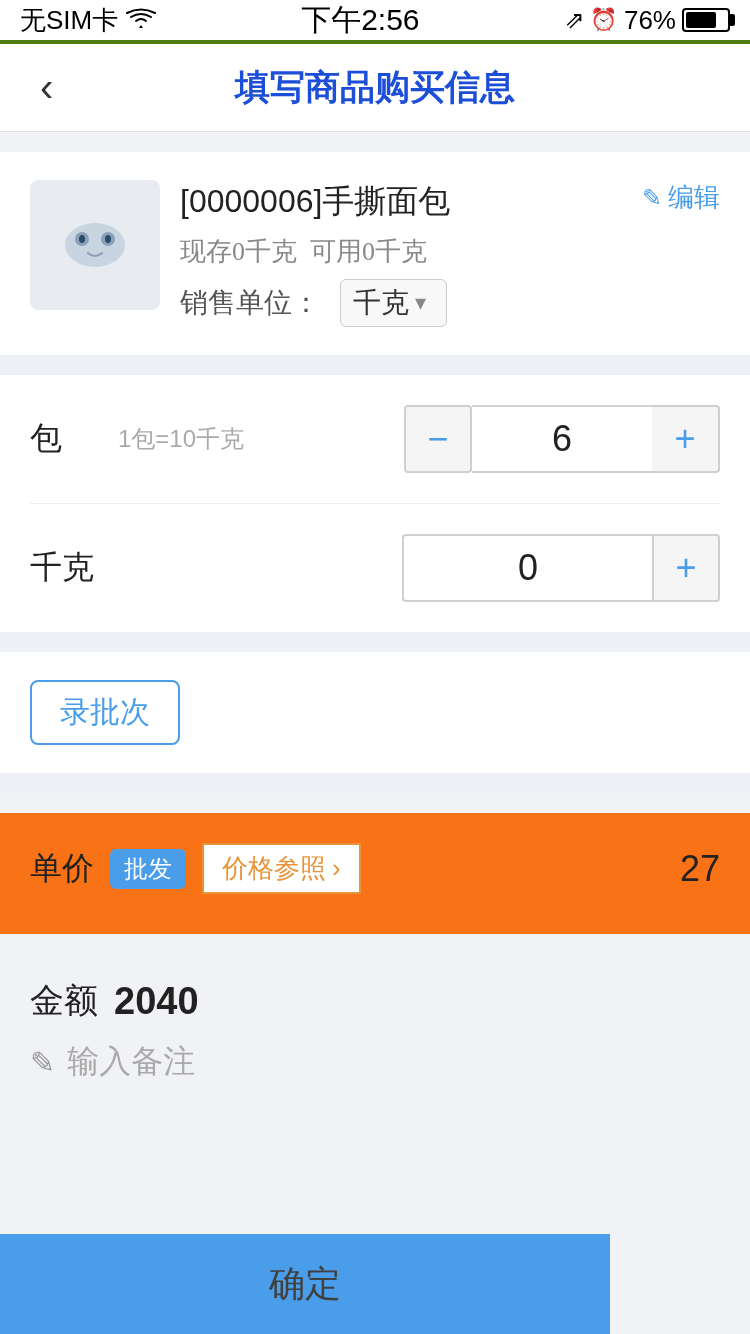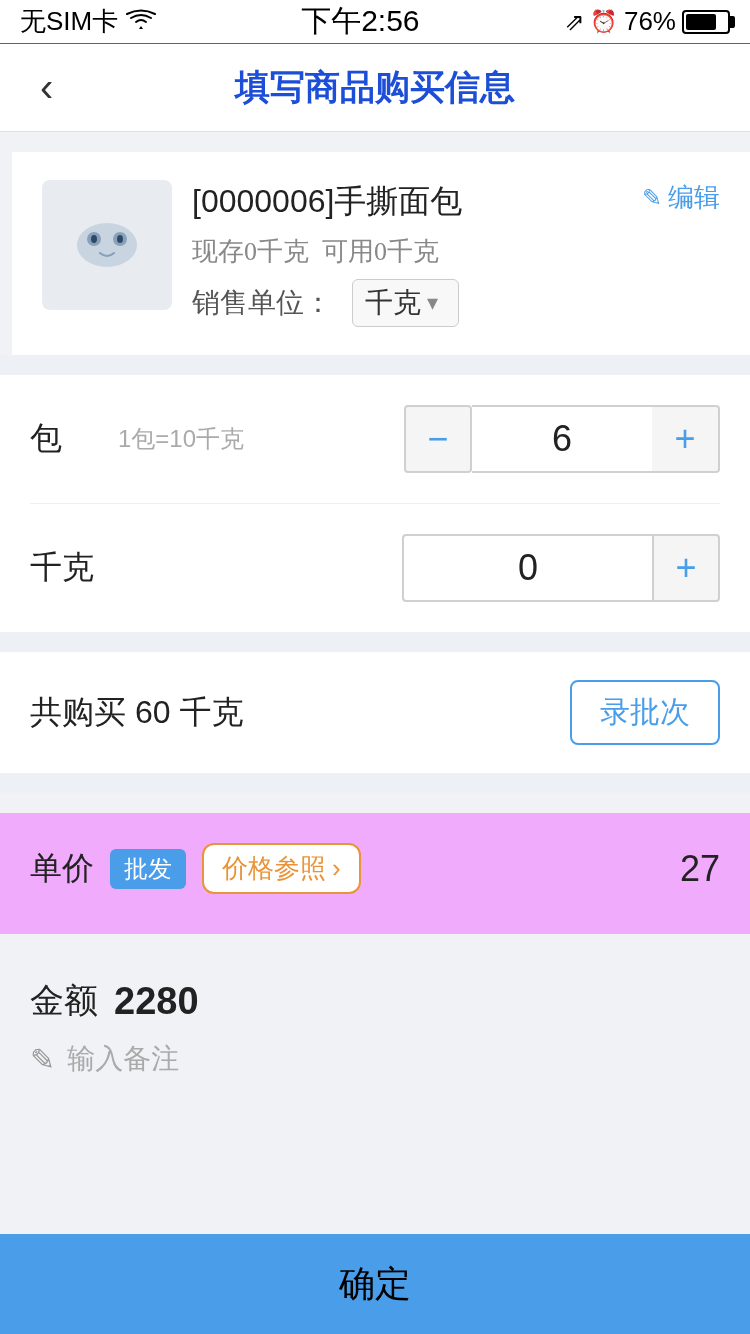--- a/index.html
+++ b/index.html
@@ -17,21 +17,21 @@
     .status-bar {
       width: 750px;
       height: 44px;
       background: #fff;
       display: flex;
       align-items: center;
       justify-content: space-between;
       padding: 0 20px;
       font-size: 28px;
       color: #000;
-      border-bottom: 1px solid #4d7c0f;
+      border-bottom: 4px solid #4d7c0f;
     }
     .status-left { display: flex; align-items: center; gap: 8px; font-size: 26px; }
     .status-center { font-size: 30px; font-weight: 500; }
     .status-right { display: flex; align-items: center; gap: 6px; font-size: 26px; }
     .battery-icon {
       width: 48px; height: 24px; border: 2px solid #000; border-radius: 4px; position: relative; display: inline-flex; align-items: center; padding: 2px;
     }
     .battery-icon::after { content: ''; position: absolute; right: -7px; top: 50%; transform: translateY(-50%); width: 5px; height: 12px; background: #000; border-radius: 0 2px 2px 0; }
     .battery-fill { width: 76%; height: 100%; background: #000; border-radius: 2px; }
 
@@ -63,21 +63,20 @@
 
     
     .product-card {
       background: #fff;
       padding: 28px 30px;
       margin-top: 20px;
       display: flex;
       align-items: flex-start;
       gap: 20px;
       position: relative;
-      margin-left: 12px;
     }
     .product-image {
       width: 130px;
       height: 130px;
       background: #e8ecf0;
       border-radius: 8px;
       display: flex;
       align-items: center;
       justify-content: center;
       flex-shrink: 0;
@@ -204,41 +203,41 @@
       border-radius: 8px;
       padding: 10px 28px;
       font-size: 30px;
       color: #4a9de8;
       background: #fff;
       cursor: pointer;
     }
 
     
     .price-section {
-      background: #f0abfc;
+      background: #f97316;
       padding: 30px 30px 20px 30px;
       margin-top: 20px;
     }
     .price-row {
       display: flex;
       align-items: center;
       margin-bottom: 20px;
     }
     .price-label { font-size: 32px; color: #222; margin-right: 16px; }
     .price-tag {
       background: #4a9de8;
       color: #fff;
       font-size: 24px;
       border-radius: 6px;
       padding: 4px 14px;
       margin-right: 16px;
     }
     .price-ref-btn {
       border: 2px solid #e8943a;
-      border-radius: 12px;
+      border-radius: 0;
       padding: 6px 18px;
       font-size: 26px;
       color: #e8943a;
       background: #fff;
       cursor: pointer;
       display: flex;
       align-items: center;
       gap: 6px;
     }
     .price-value {
@@ -259,38 +258,38 @@
       margin-bottom: 16px;
     }
     .amount-label { font-size: 34px; color: #222; font-weight: 500; margin-right: 16px; }
     .amount-value { font-size: 38px; color: #222; font-weight: 600; }
     .note-row {
       display: flex;
       align-items: center;
       gap: 12px;
     }
     .note-icon { font-size: 30px; color: #999; }
-    .note-text { font-size: 28px; color: #aaa; }
+    .note-text { font-size: 32px; color: #aaa; }
 
     
     .empty-space {
       flex: 1;
       background: #f0f2f5;
       min-height: 300px;
     }
 
     
     .confirm-btn {
       position: fixed;
       bottom: 0;
       left: 0;
-      width: 750px;
+      width: 610px;
       height: 100px;
       background: #4a9de8;
-      color: #000000;
+      color: #404040;
       font-size: 36px;
       font-weight: 500;
       display: flex;
       align-items: center;
       justify-content: center;
       cursor: pointer;
       border: none;
       text-align: center;
     }
   </style>
@@ -377,46 +376,41 @@
     <div class="quantity-control">
       <input class="qty-input-right" type="text" value="0" readonly="" style="">
       <div class="qty-btn-right">+</div>
     </div>
   </div>
 </div>
 
 <div class="section-divider"></div>
 
 <div class="summary-section">
-  <div class="summary-text">
-    <span>共购买</span>
-    <span> </span><span>60</span><span> </span>
-    <span>千克</span>
-  </div>
   <div class="batch-btn">录批次</div>
 </div>
 
 <div class="section-divider"></div>
 
 <div class="price-section">
   <div class="price-row">
     <div class="price-label">单价</div>
     <div class="price-tag">批发</div>
     <div class="price-ref-btn">
       <span>价格参照</span>
       <span>›</span>
     </div>
     <div class="price-value">27</div>
   </div>
 </div>
 
 <div class="amount-section">
   <div class="amount-row">
     <div class="amount-label">金额</div>
-    <div class="amount-value">2280</div>
+    <div class="amount-value">2040</div>
   </div>
   <div class="note-row">
     <span class="note-icon">✎</span>
     <span class="note-text">输入备注</span>
   </div>
 </div>
 
 <div class="empty-space" style="height:300px;"></div>
 
 <button class="confirm-btn">确定</button>

